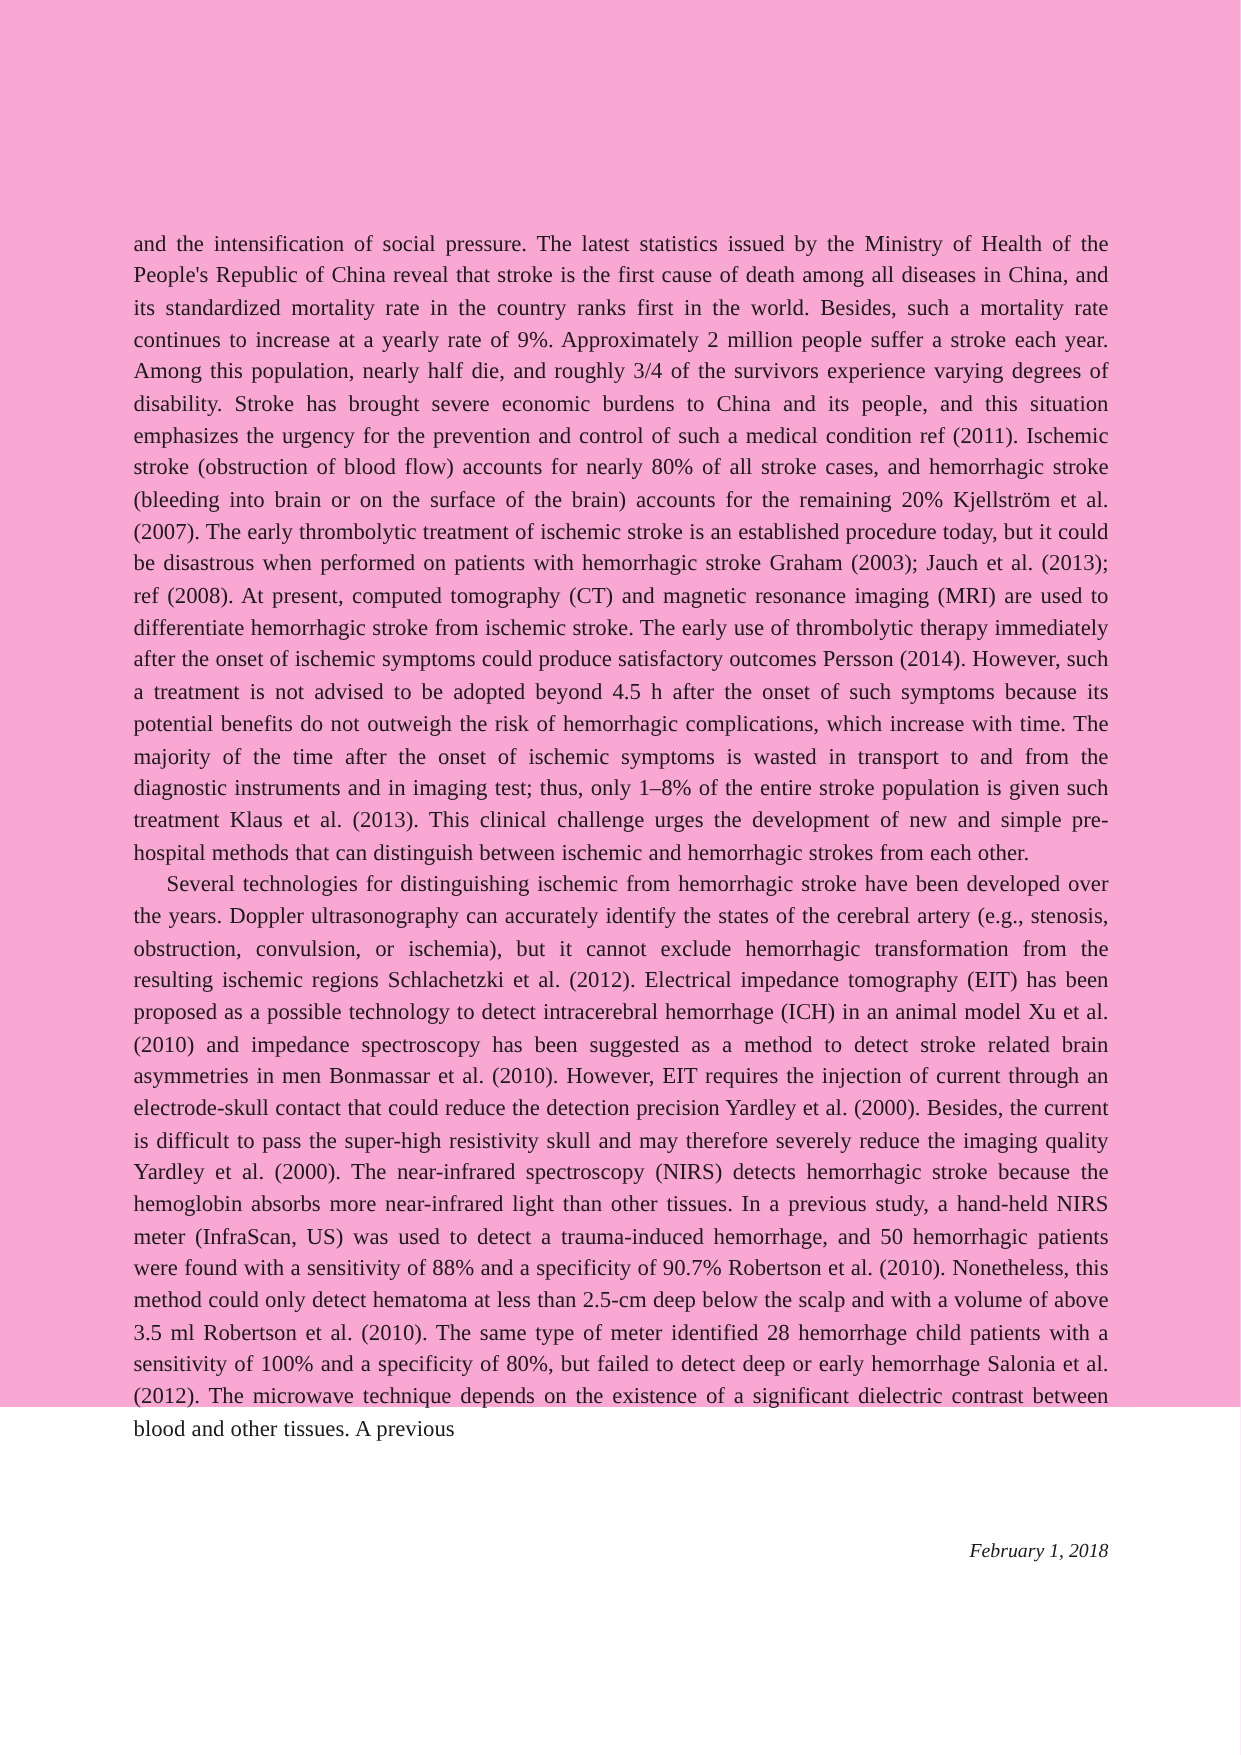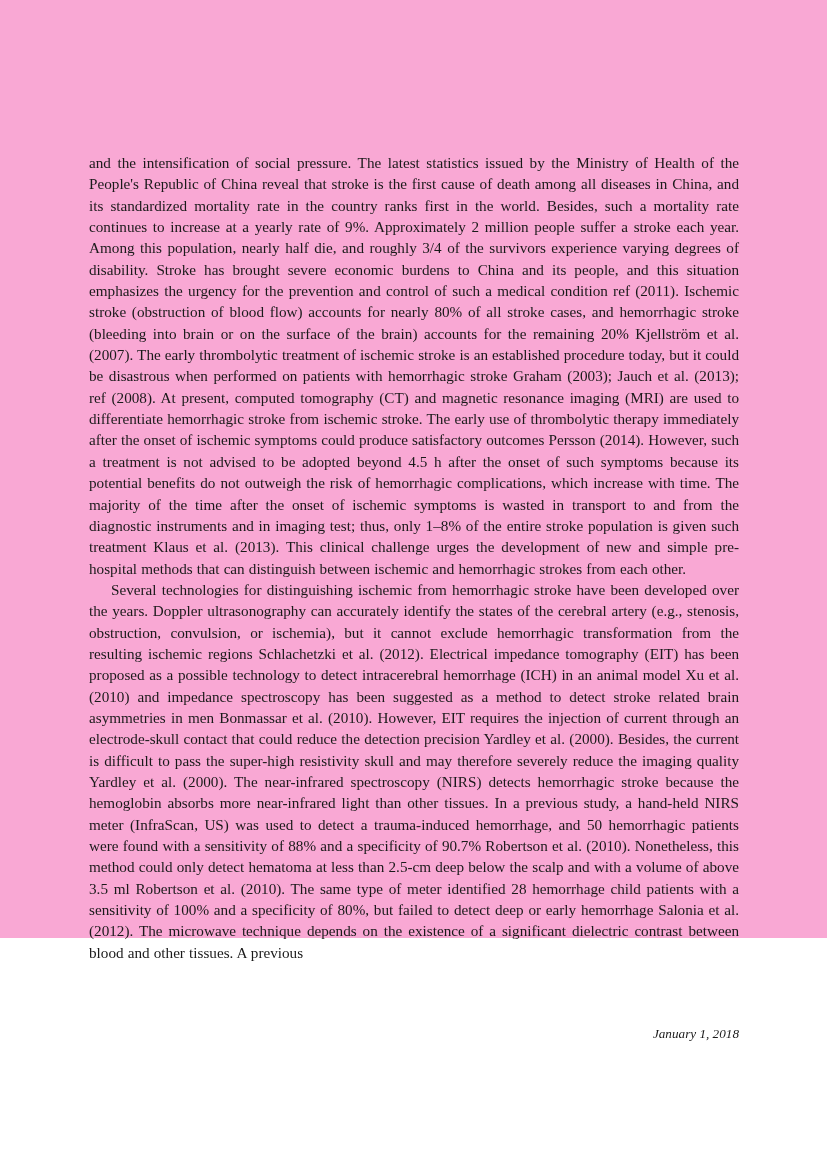--- a/index.html
+++ b/index.html
@@ -57,16 +57,16 @@
 <body>
 
 <div class="page">
 
   <div class="text-column">
     <p class="body-par">and the intensification of social pressure. The latest statistics issued by the Ministry of Health of the People's Republic of China reveal that stroke is the first cause of death among all diseases in China, and its standardized mortality rate in the country ranks first in the world. Besides, such a mortality rate continues to increase at a yearly rate of 9%. Approximately 2 million people suffer a stroke each year. Among this population, nearly half die, and roughly 3/4 of the survivors experience varying degrees of disability. Stroke has brought severe economic burdens to China and its people, and this situation emphasizes the urgency for the prevention and control of such a medical condition ref (2011). Ischemic stroke (obstruction of blood flow) accounts for nearly 80% of all stroke cases, and hemorrhagic stroke (bleeding into brain or on the surface of the brain) accounts for the remaining 20% Kjellström et al. (2007). The early thrombolytic treatment of ischemic stroke is an established procedure today, but it could be disastrous when performed on patients with hemorrhagic stroke Graham (2003); Jauch et al. (2013); ref (2008). At present, computed tomography (CT) and magnetic resonance imaging (MRI) are used to differentiate hemorrhagic stroke from ischemic stroke. The early use of thrombolytic therapy immediately after the onset of ischemic symptoms could produce satisfactory outcomes Persson (2014). However, such a treatment is not advised to be adopted beyond 4.5 h after the onset of such symptoms because its potential benefits do not outweigh the risk of hemorrhagic complications, which increase with time. The majority of the time after the onset of ischemic symptoms is wasted in transport to and from the diagnostic instruments and in imaging test; thus, only 1–8% of the entire stroke population is given such treatment Klaus et al. (2013). This clinical challenge urges the development of new and simple pre-hospital methods that can distinguish between ischemic and hemorrhagic strokes from each other.</p>
     <p class="body-par indented">Several technologies for distinguishing ischemic from hemorrhagic stroke have been developed over the years. Doppler ultrasonography can accurately identify the states of the cerebral artery (e.g., stenosis, obstruction, convulsion, or ischemia), but it cannot exclude hemorrhagic transformation from the resulting ischemic regions Schlachetzki et al. (2012). Electrical impedance tomography (EIT) has been proposed as a possible technology to detect intracerebral hemorrhage (ICH) in an animal model Xu et al. (2010) and impedance spectroscopy has been suggested as a method to detect stroke related brain asymmetries in men Bonmassar et al. (2010). However, EIT requires the injection of current through an electrode-skull contact that could reduce the detection precision Yardley et al. (2000). Besides, the current is difficult to pass the super-high resistivity skull and may therefore severely reduce the imaging quality Yardley et al. (2000). The near-infrared spectroscopy (NIRS) detects hemorrhagic stroke because the hemoglobin absorbs more near-infrared light than other tissues. In a previous study, a hand-held NIRS meter (InfraScan, US) was used to detect a trauma-induced hemorrhage, and 50 hemorrhagic patients were found with a sensitivity of 88% and a specificity of 90.7% Robertson et al. (2010). Nonetheless, this method could only detect hematoma at less than 2.5-cm deep below the scalp and with a volume of above 3.5 ml Robertson et al. (2010). The same type of meter identified 28 hemorrhage child patients with a sensitivity of 100% and a specificity of 80%, but failed to detect deep or early hemorrhage Salonia et al. (2012). The microwave technique depends on the existence of a significant dielectric contrast between blood and other tissues. A previous</p>
   </div>
 
   <div class="page-footer">
-    <span>January 1, 2018</span>
+    <span>February 1, 2018</span>
   </div>
 
 </div>
 
 </body></html>

